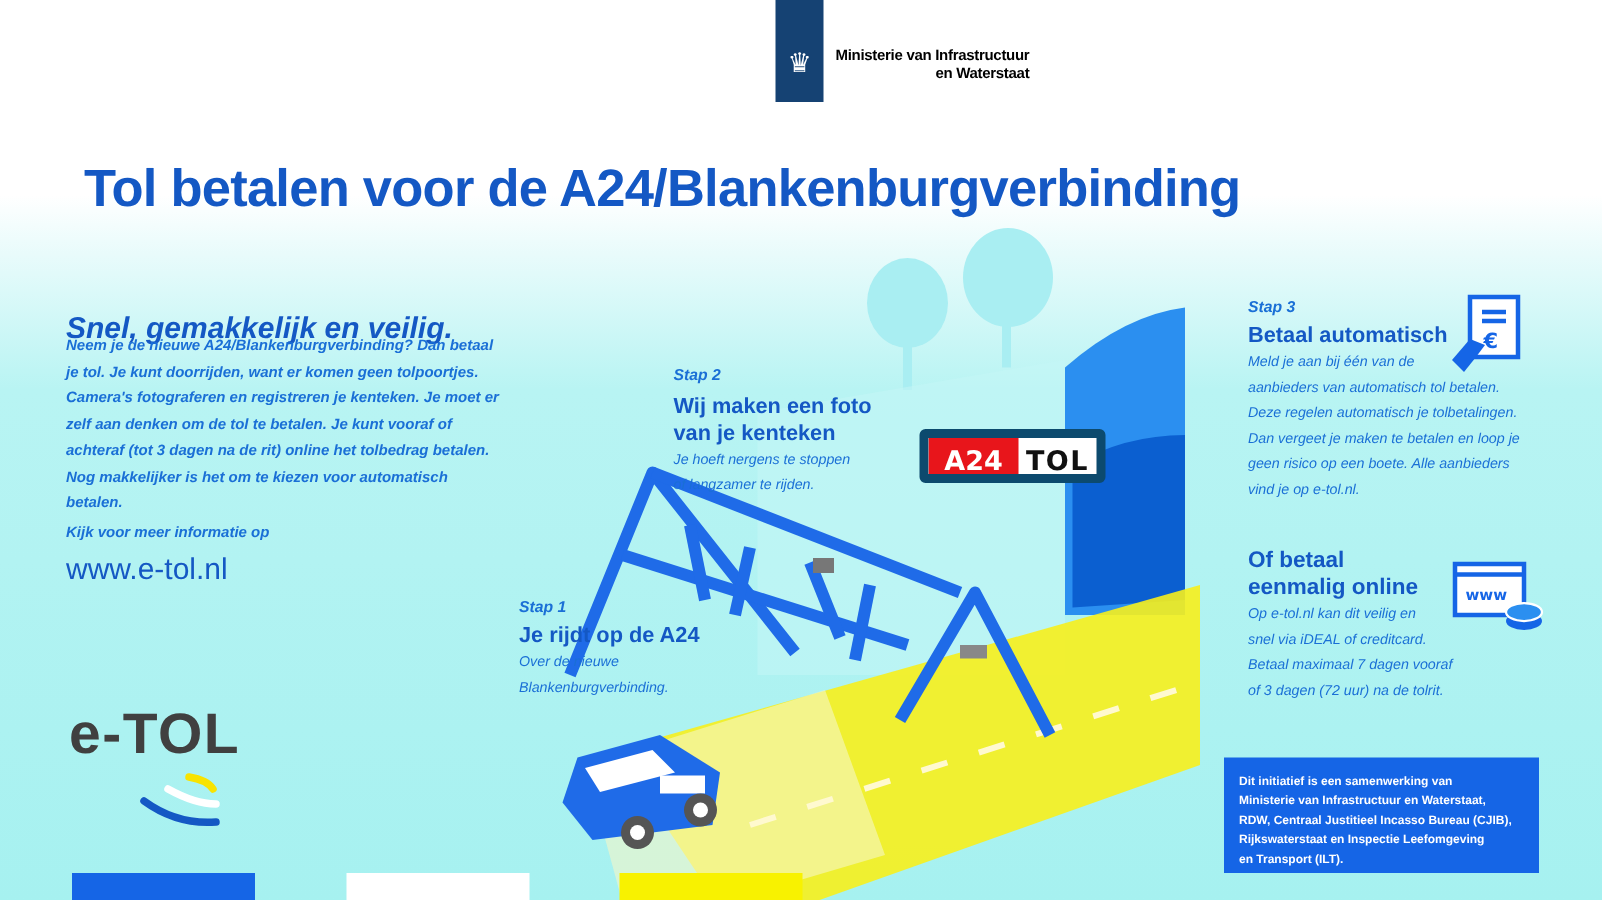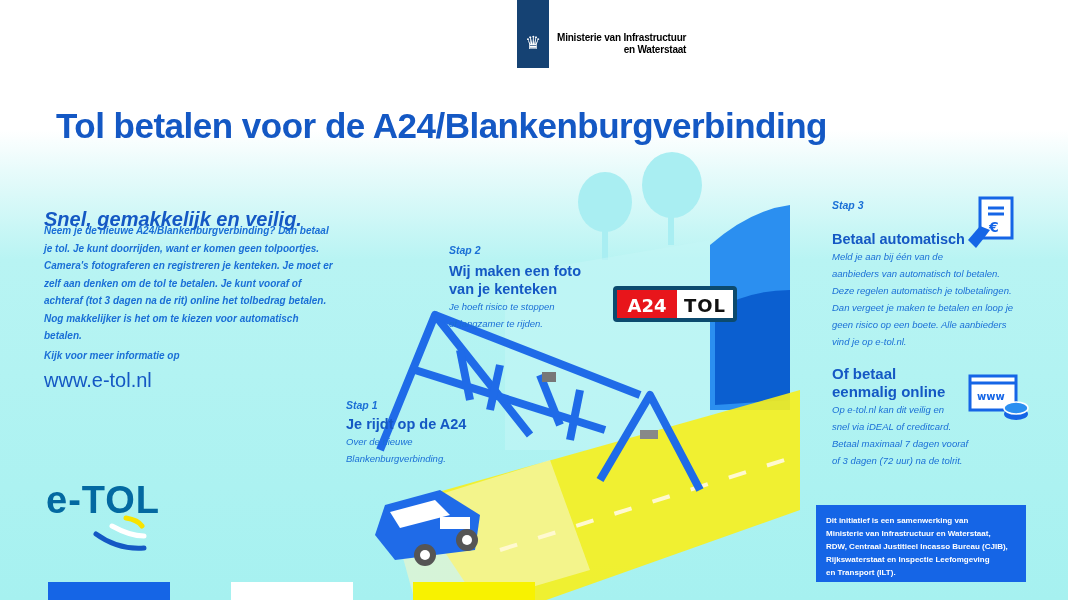--- a/index.html
+++ b/index.html
@@ -18,21 +18,21 @@
   .logo-text { left: 557px; top: 32px; font-size: 10px; line-height: 12px; color: #000; font-weight: bold; font-family: "Liberation Sans", sans-serif; letter-spacing: -0.2px; text-align: right; }
 
   .title { left: 44px; top: 106px; font-size: 35px; font-weight: bold; color: #1458c4; font-family: "Liberation Sans", sans-serif; letter-spacing: -0.5px; margin-left: 12px; }
 
   
   .sub { left: 44px; top: 208px; font-size: 20px; font-weight: bold; font-style: italic; color: #1458c4; font-family: "Liberation Sans", sans-serif; }
   .intro { left: 44px; top: 222px; width: 290px; font-size: 10px; line-height: 17.5px; font-style: italic; font-weight: bold; color: #1a6fd6; font-family: "Liberation Sans", sans-serif; }
   .more { left: 44px; top: 350px; font-size: 10px; font-style: italic; font-weight: bold; color: #1a6fd6; font-family: "Liberation Sans", sans-serif; }
   .url { left: 44px; top: 369px; font-size: 20px; font-weight: normal; color: #1458c4; font-family: "Liberation Sans", sans-serif; }
 
-  .etol { left: 46px; top: 479px; font-size: 38px; font-weight: bold; color: #0369a1; font-family: "Liberation Sans", sans-serif; letter-spacing: 1px; }
+  .etol { left: 46px; top: 469px; font-size: 38px; font-weight: bold; color: #404040; font-family: "Liberation Sans", sans-serif; letter-spacing: 1px; }
   .waves { left: 90px; top: 514px; width: 60px; height: 40px; }
 
   
   .blk { top: 582px; height: 18px; width: 122px; }
   .blk-blue { left: 48px; background: #1565e6; }
   .blk-white { left: 231px; background: #ffffff; }
   .blk-yellow { left: 413px; background: #f8f200; }
 
   
   .step-label { font-size: 10.5px; font-style: italic; font-weight: bold; color: #1a6fd6; font-family: "Liberation Sans", sans-serif; }
@@ -40,21 +40,21 @@
   .step-desc { font-size: 9.5px; font-style: italic; color: #1a6fd6; line-height: 17px; font-family: "Liberation Sans", sans-serif; }
 
   .s2 { left: 409px; top: 244px; width: 170px; margin-left: 40px; }
   .s1 { left: 346px; top: 399px; width: 150px; }
   .s3 { left: 832px; top: 199px; width: 200px; }
   .s4 { left: 832px; top: 365px; width: 140px; }
 
   .info-box { left: 816px; top: 505px; width: 210px; height: 77px; background: #1565e6; padding: 9px 10px; color: #fff; font-size: 8px; line-height: 13px; font-weight: bold; font-family: "Liberation Sans", sans-serif; }
 
   
-  .sign { left: 613px; top: 286px; width: 124px; height: 36px; border: 4px solid #0c4a6e; border-radius: 4px; background: #fff; display: flex; overflow: hidden; }
+  .sign { left: 613px; top: 286px; width: 124px; height: 36px; border: 6px solid #0c4a6e; border-radius: 4px; background: #fff; display: flex; overflow: hidden; }
   .sign-a24 { width: 60px; background: #e8151b; color: #fff; font-size: 18px; font-weight: bold; text-align: center; line-height: 32px; font-family: "DejaVu Sans", sans-serif; }
   .sign-tol { flex: 1; color: #111; font-size: 18px; font-weight: bold; text-align: center; line-height: 32px; font-family: "DejaVu Sans", sans-serif; letter-spacing: 1px; }
 
   svg { display: block; }
 </style>
 </head>
 <body>
 
 <div class="abs logo-bar"></div>
 <div class="abs logo-crest">♛</div>
@@ -133,37 +133,37 @@
 <div class="abs blk blk-white"></div>
 <div class="abs blk blk-yellow"></div>
 
 <div class="abs s2">
   <div class="step-label">Stap 2</div>
   <div class="step-title" style="margin-top:6px">
     <div>Wij maken een foto</div>
     <div>van je kenteken</div>
   </div>
   <div class="step-desc">
-    <div>Je hoeft risico te stoppen</div>
+    <div>Je hoeft nergens te stoppen</div>
     <div>of langzamer te rijden.</div>
   </div>
 </div>
 
 <div class="abs s1">
   <div class="step-label">Stap 1</div>
   <div class="step-title" style="margin-top:4px">Je rijdt op de A24</div>
   <div class="step-desc">
     <div>Over de nieuwe</div>
     <div>Blankenburgverbinding.</div>
   </div>
 </div>
 
 <div class="abs s3">
   <div class="step-label">Stap 3</div>
-  <div class="step-title" style="margin-top:19px">Betaal automatisch</div>
+  <div class="step-title" style="margin-top:4px">Betaal automatisch</div>
   <div class="step-desc">
     <div>Meld je aan bij één van de</div>
     <div>aanbieders van automatisch tol betalen.</div>
     <div>Deze regelen automatisch je tolbetalingen.</div>
     <div>Dan vergeet je maken te betalen en loop je</div>
     <div>geen risico op een boete. Alle aanbieders</div>
     <div>vind je op e-tol.nl.</div>
   </div>
 </div>
 <svg class="abs" style="left:966px;top:196px;" width="50" height="56">

